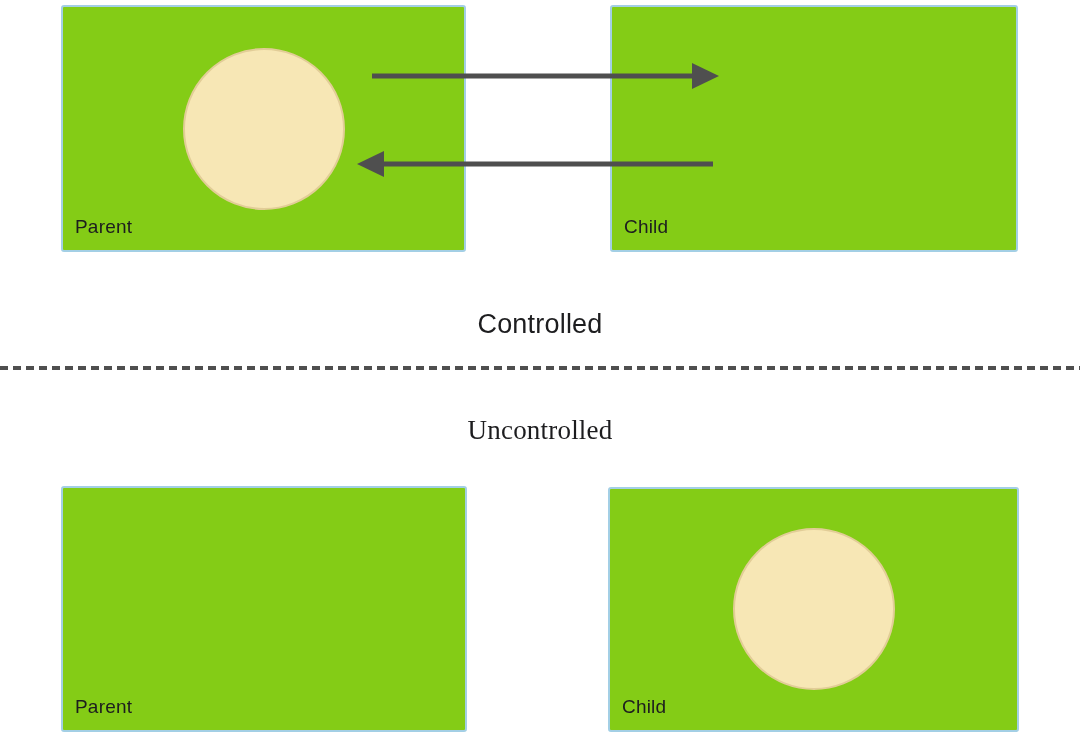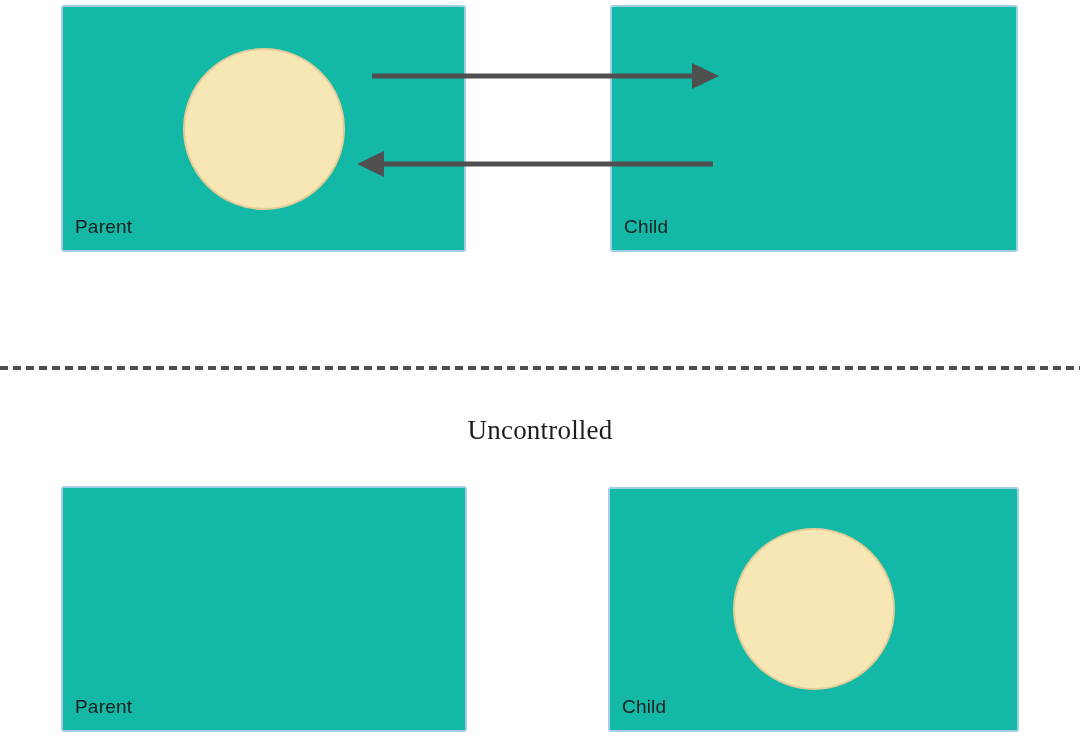--- a/index.html
+++ b/index.html
@@ -6,21 +6,21 @@
   .canvas {
     position: relative;
     width: 1080px;
     height: 738px;
     background: #ffffff;
     overflow: hidden;
     font-family: "Liberation Sans", "DejaVu Sans", sans-serif;
   }
   .box {
     position: absolute;
-    background: #14b8a6;
+    background: #84cc16;
     border: 2.5px solid #a3cfe5;
     border-radius: 3px;
     box-sizing: border-box;
   }
   #c-parent { left: 61px;  top: 5px;   width: 405px; height: 247px; }
   #c-child  { left: 610px; top: 5px;   width: 408px; height: 247px; }
   #u-parent { left: 61px;  top: 486px; width: 406px; height: 246px; }
   #u-child  { left: 608px; top: 487px; width: 411px; height: 245px; }
   .circle {
     position: absolute;
@@ -88,20 +88,21 @@
     <g>
       <line x1="372" y1="76" x2="698" y2="76" stroke="#4f4f4f" stroke-width="5"></line>
       <polygon points="719,76 692,63 692,89" fill="#4f4f4f"></polygon>
     </g>
     <g>
       <line x1="713" y1="164" x2="380" y2="164" stroke="#4f4f4f" stroke-width="5"></line>
       <polygon points="357,164 384,151 384,177" fill="#4f4f4f"></polygon>
     </g>
   </svg>
 
+  <div class="section-title" id="t-controlled">Controlled</div>
 
   <div class="divider"></div>
 
   <div class="section-title" id="t-uncontrolled">Uncontrolled</div>
 
   <div class="box" id="u-parent">
     <div class="box-label">Parent</div>
   </div>
 
   <div class="box" id="u-child">

